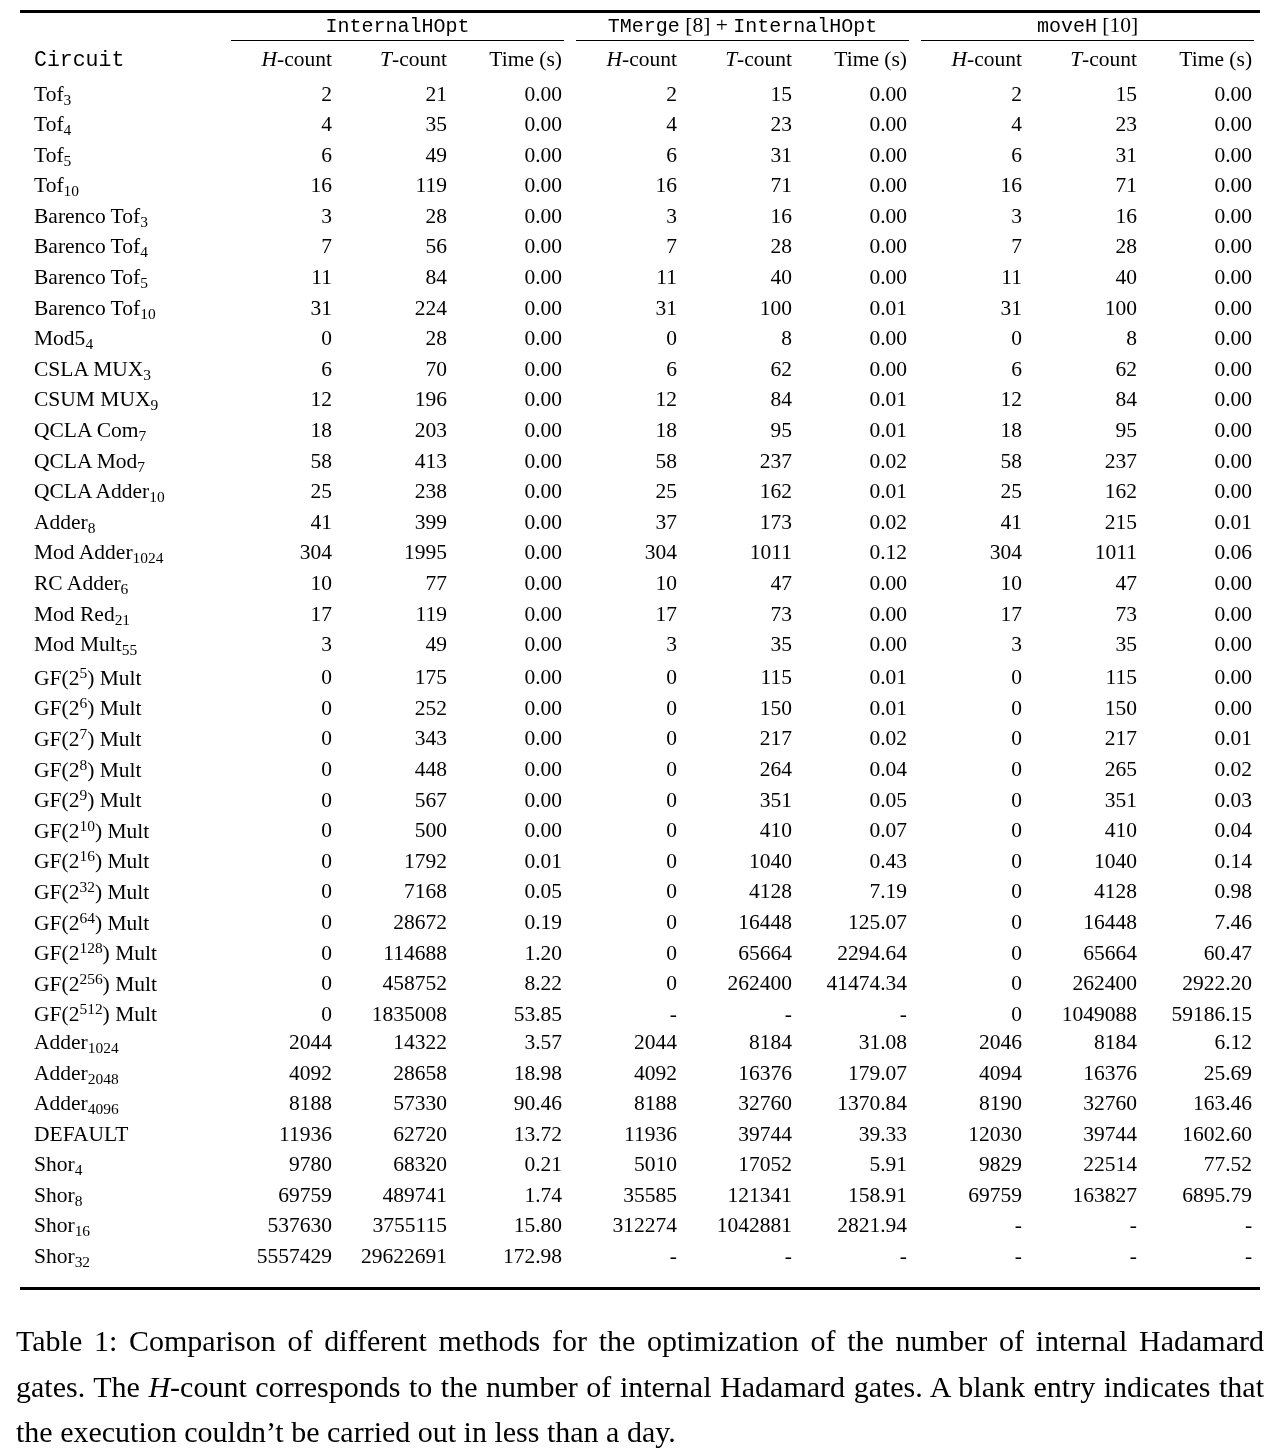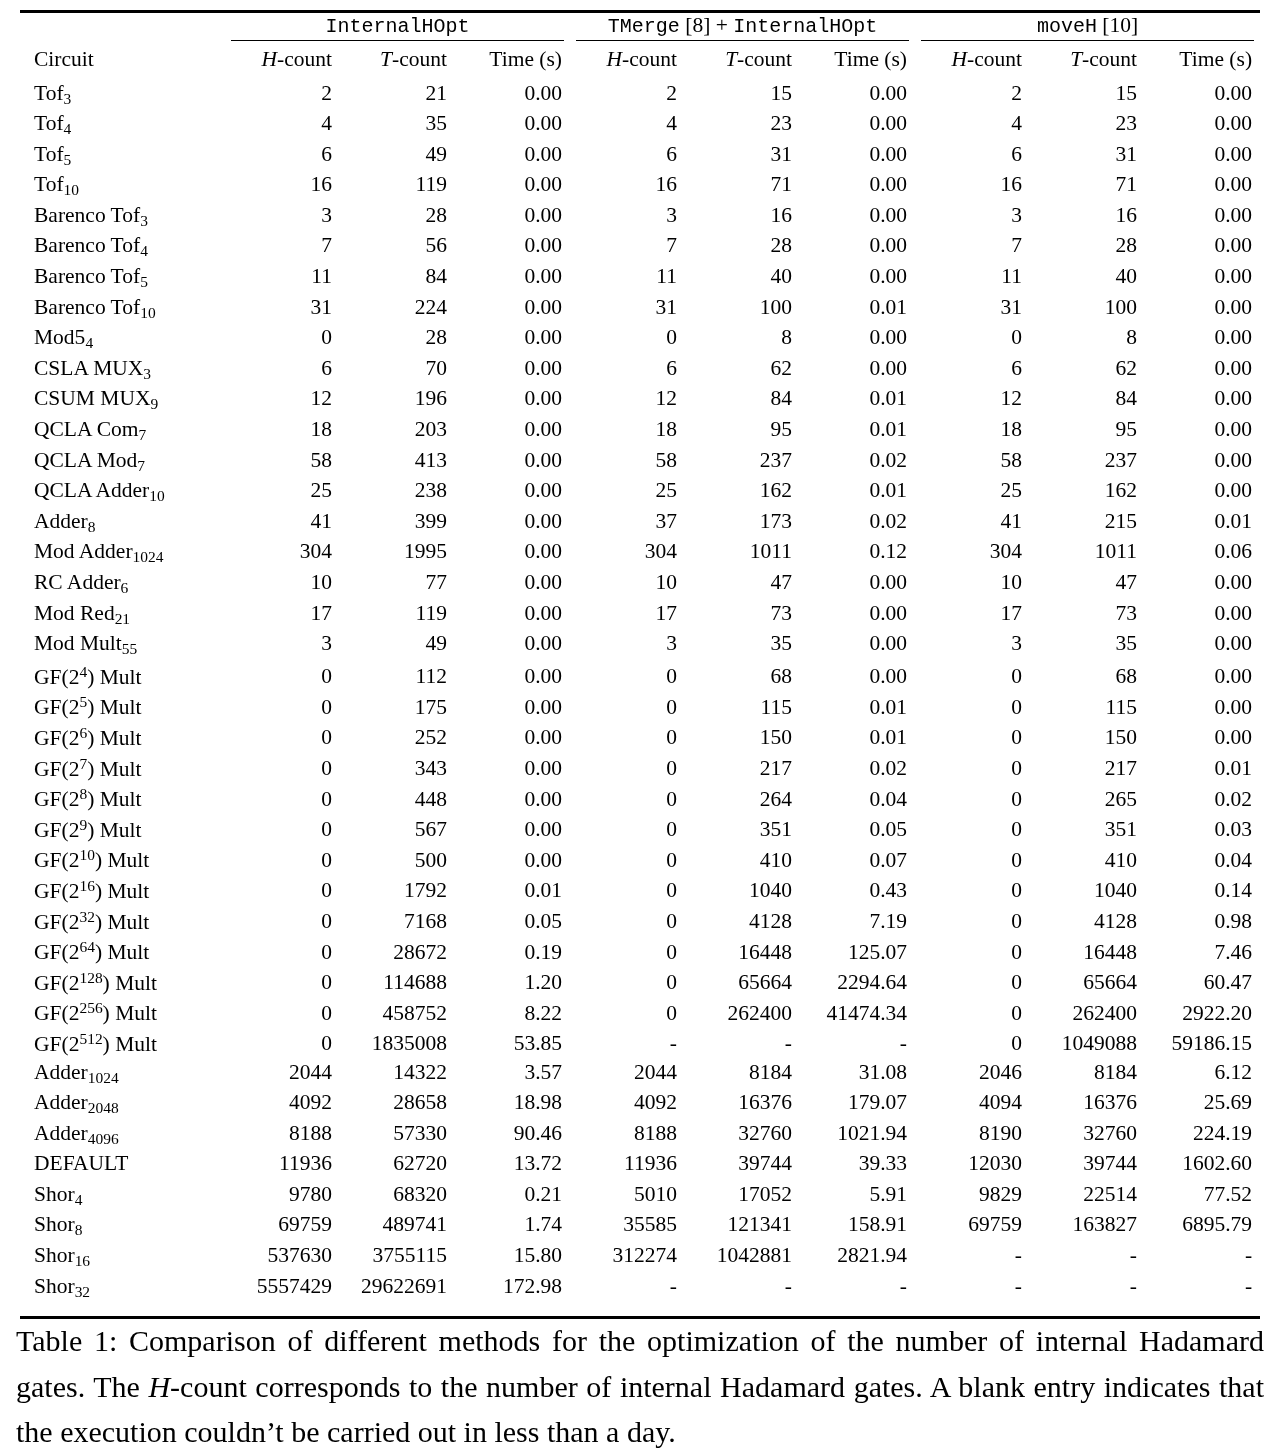--- a/index.html
+++ b/index.html
@@ -93,20 +93,21 @@
     padding-right: 8px !important;
     padding-bottom: 2px !important;
   }
   .hdr-col i { font-family: "Liberation Serif","DejaVu Serif",serif; font-style: italic; }
   .hdr-circuit {
     text-align: left;
     font-size: 21.5px;
     padding-left: 14px !important;
     padding-bottom: 2px !important;
     white-space: nowrap;
+    font-family: Liberation Mono, monospace;
   }
 
   
   td.circuit {
     text-align: left;
     padding-left: 14px !important;
     white-space: nowrap;
     font-size: 21.5px;
   }
   td.num {
@@ -420,32 +421,20 @@
             <td class="num">49</td>
             <td class="num">0.00</td>
             <td class="num">3</td>
             <td class="num">35</td>
             <td class="num">0.00</td>
             <td class="num">3</td>
             <td class="num">35</td>
             <td class="num">0.00</td>
           </tr>
           <tr class="datarow">
-            <td class="circuit">GF(2<sup>4</sup>) Mult</td>
-            <td class="num">0</td>
-            <td class="num">112</td>
-            <td class="num">0.00</td>
-            <td class="num">0</td>
-            <td class="num">68</td>
-            <td class="num">0.00</td>
-            <td class="num">0</td>
-            <td class="num">68</td>
-            <td class="num">0.00</td>
-          </tr>
-          <tr class="datarow">
             <td class="circuit">GF(2<sup>5</sup>) Mult</td>
             <td class="num">0</td>
             <td class="num">175</td>
             <td class="num">0.00</td>
             <td class="num">0</td>
             <td class="num">115</td>
             <td class="num">0.01</td>
             <td class="num">0</td>
             <td class="num">115</td>
             <td class="num">0.00</td>
@@ -606,24 +595,24 @@
             <td class="num">16376</td>
             <td class="num">25.69</td>
           </tr>
           <tr class="datarow">
             <td class="circuit">Adder<sub>4096</sub></td>
             <td class="num">8188</td>
             <td class="num">57330</td>
             <td class="num">90.46</td>
             <td class="num">8188</td>
             <td class="num">32760</td>
-            <td class="num">1021.94</td>
+            <td class="num">1370.84</td>
             <td class="num">8190</td>
             <td class="num">32760</td>
-            <td class="num">224.19</td>
+            <td class="num">163.46</td>
           </tr>
           <tr class="datarow">
             <td class="circuit">DEFAULT</td>
             <td class="num">11936</td>
             <td class="num">62720</td>
             <td class="num">13.72</td>
             <td class="num">11936</td>
             <td class="num">39744</td>
             <td class="num">39.33</td>
             <td class="num">12030</td>

